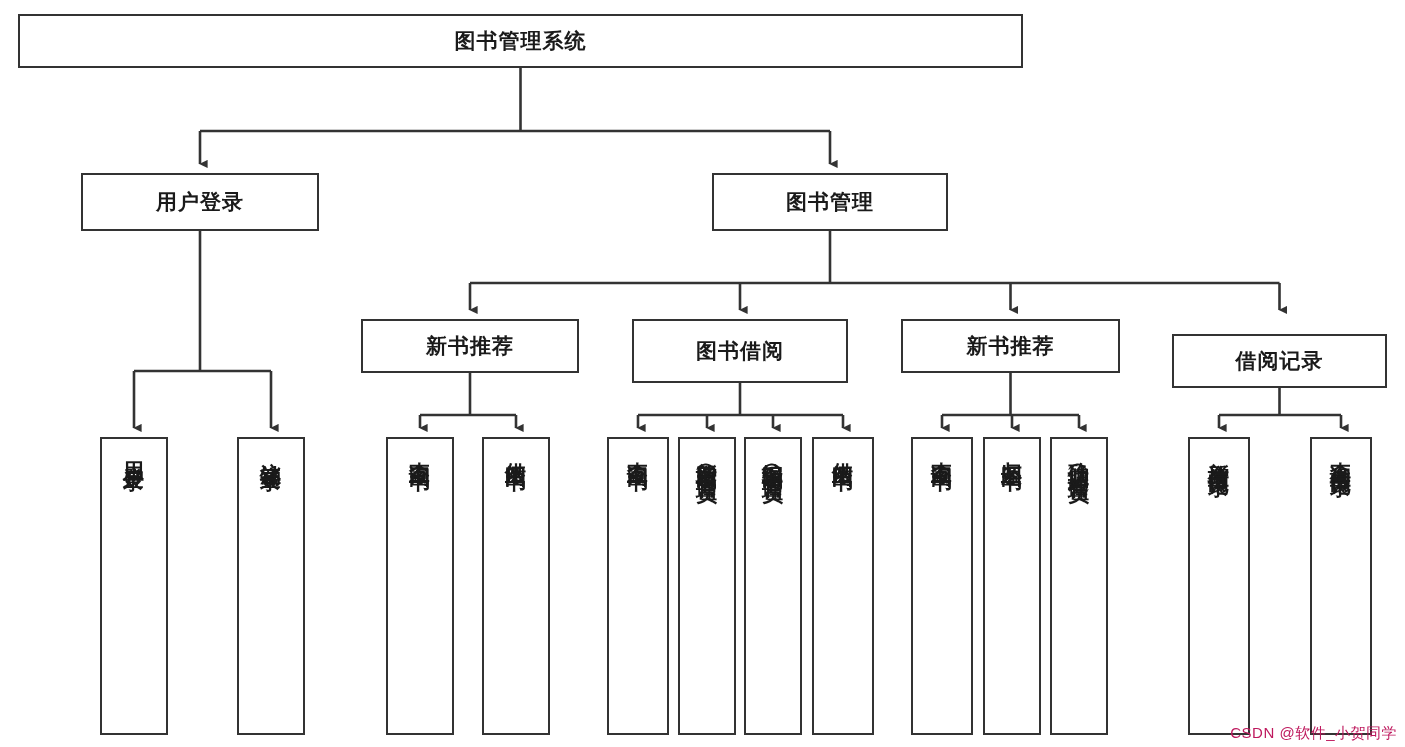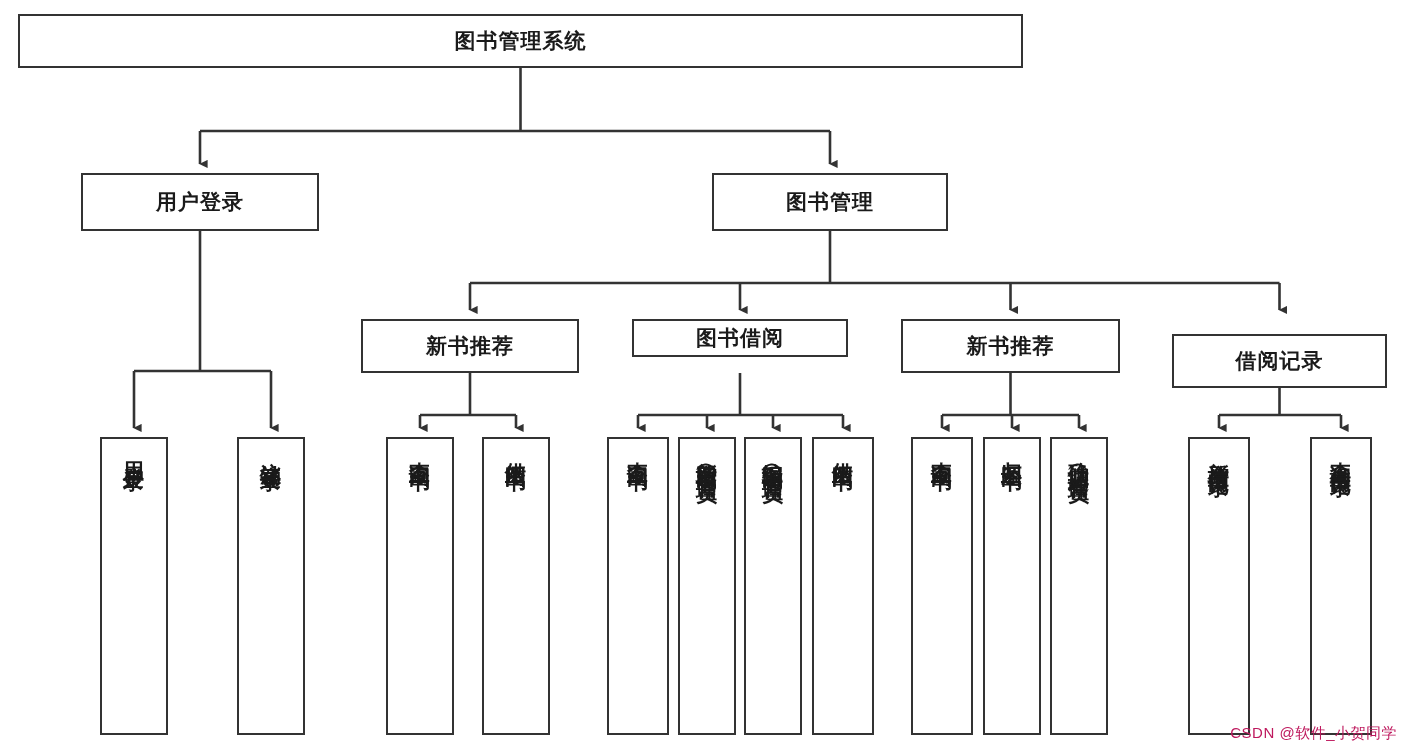--- a/index.html
+++ b/index.html
@@ -120,21 +120,21 @@
       </div>
       <div class="node-box level2" style="left: 81px; top: 173px; width: 238px; height: 58px;">
         <span class="node-label-h">用户登录</span>
       </div>
       <div class="node-box level2" style="left: 712px; top: 173px; width: 236px; height: 58px; justify-content: center;">
         <span class="node-label-h">图书管理</span>
       </div>
       <div class="node-box level3" style="left: 361px; top: 319px; width: 218px; height: 54px;">
         <span class="node-label-h">新书推荐</span>
       </div>
-      <div class="node-box level3" style="left: 632px; top: 319px; width: 216px; height: 38px;">
+      <div class="node-box level3" style="left: 632px; top: 319px; width: 216px; height: 64px;">
         <span class="node-label-h">图书借阅</span>
       </div>
       <div class="node-box level3" style="left: 901px; top: 319px; width: 219px; height: 54px;">
         <span class="node-label-h">新书推荐</span>
       </div>
       <div class="node-box level3" style="left: 1172px; top: 334px; width: 215px; height: 54px;">
         <span class="node-label-h">借阅记录</span>
       </div>
       <div class="node-box leaf" style="left: 100px; top: 437px; width: 68px; height: 298px;">
         <span class="node-label-v">用户登录</span>

